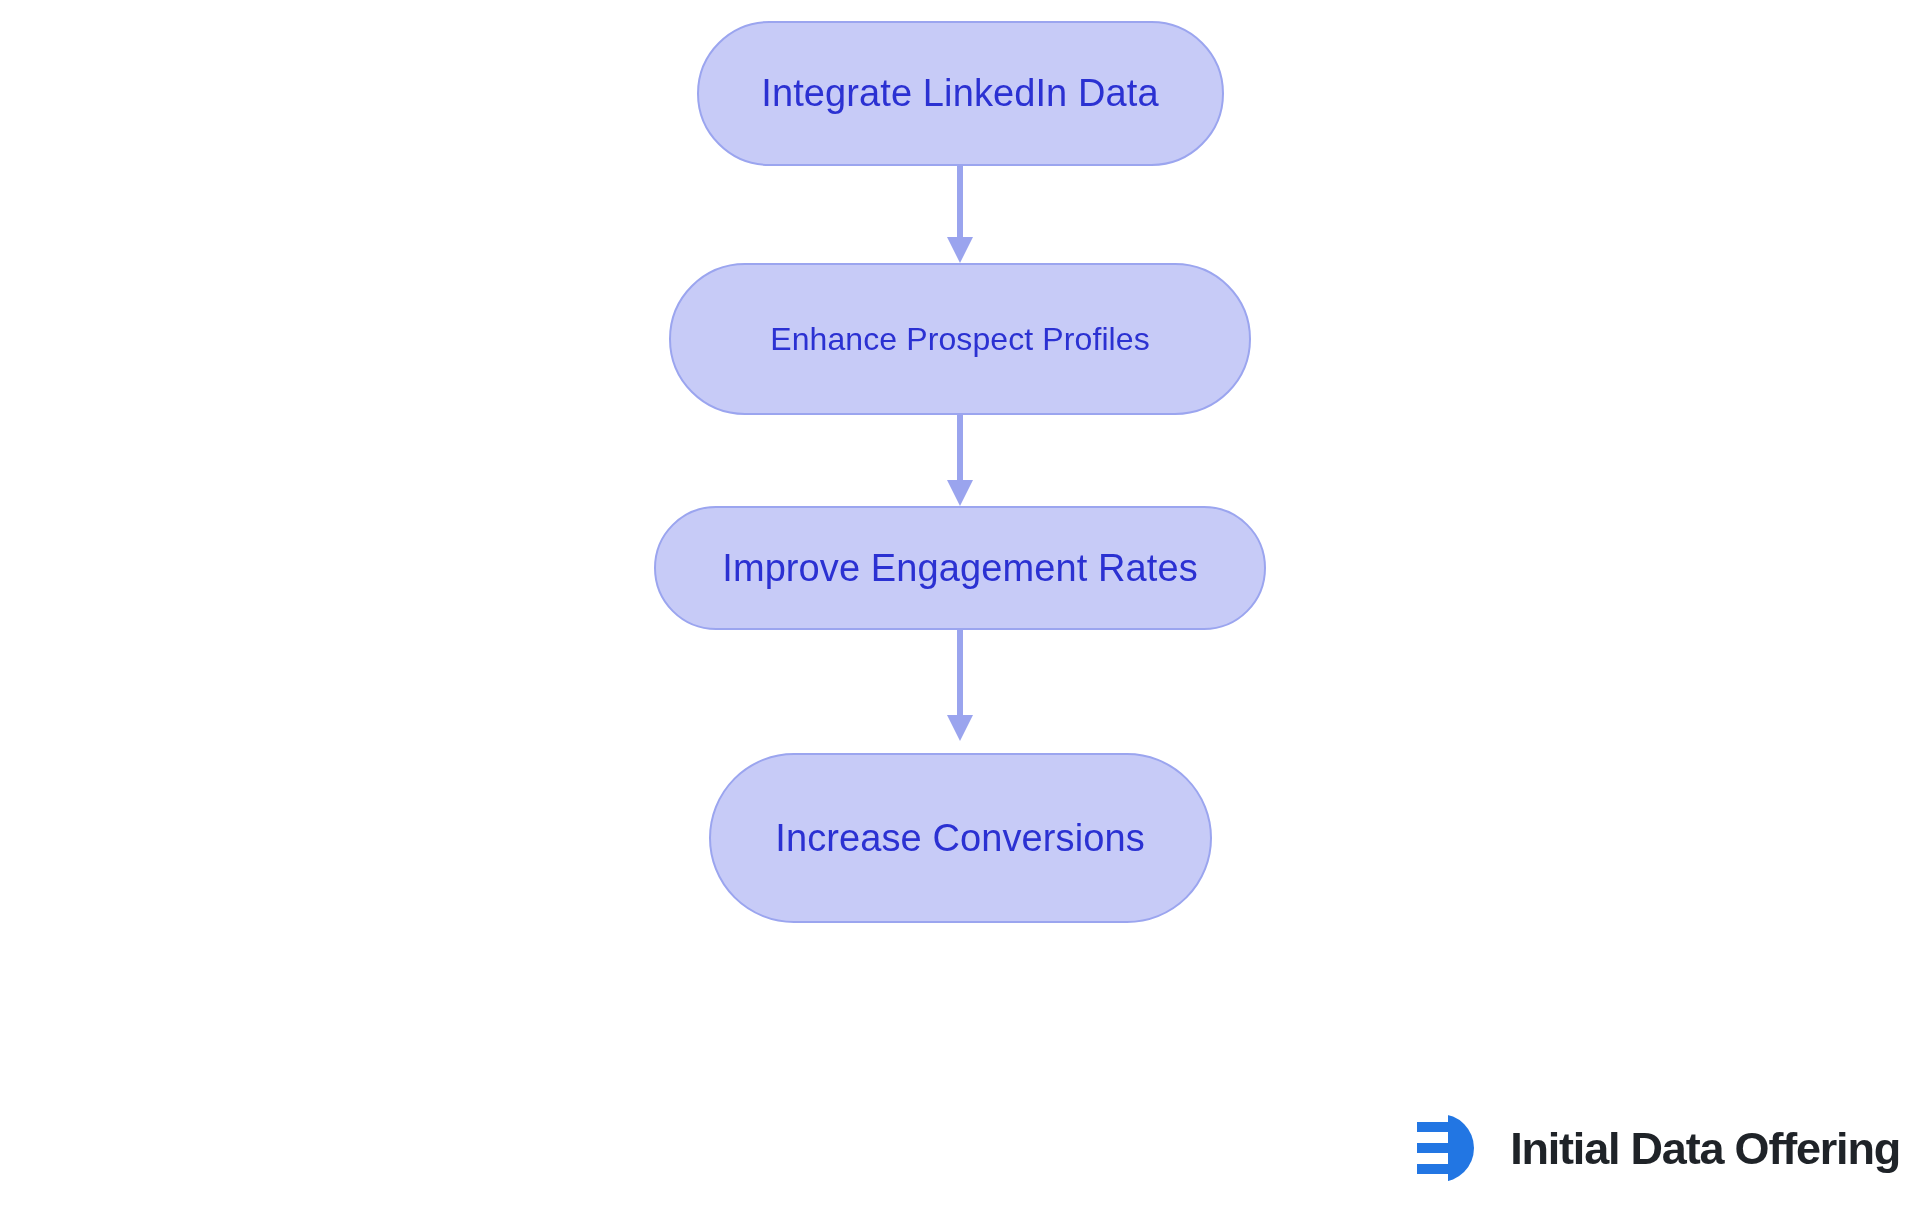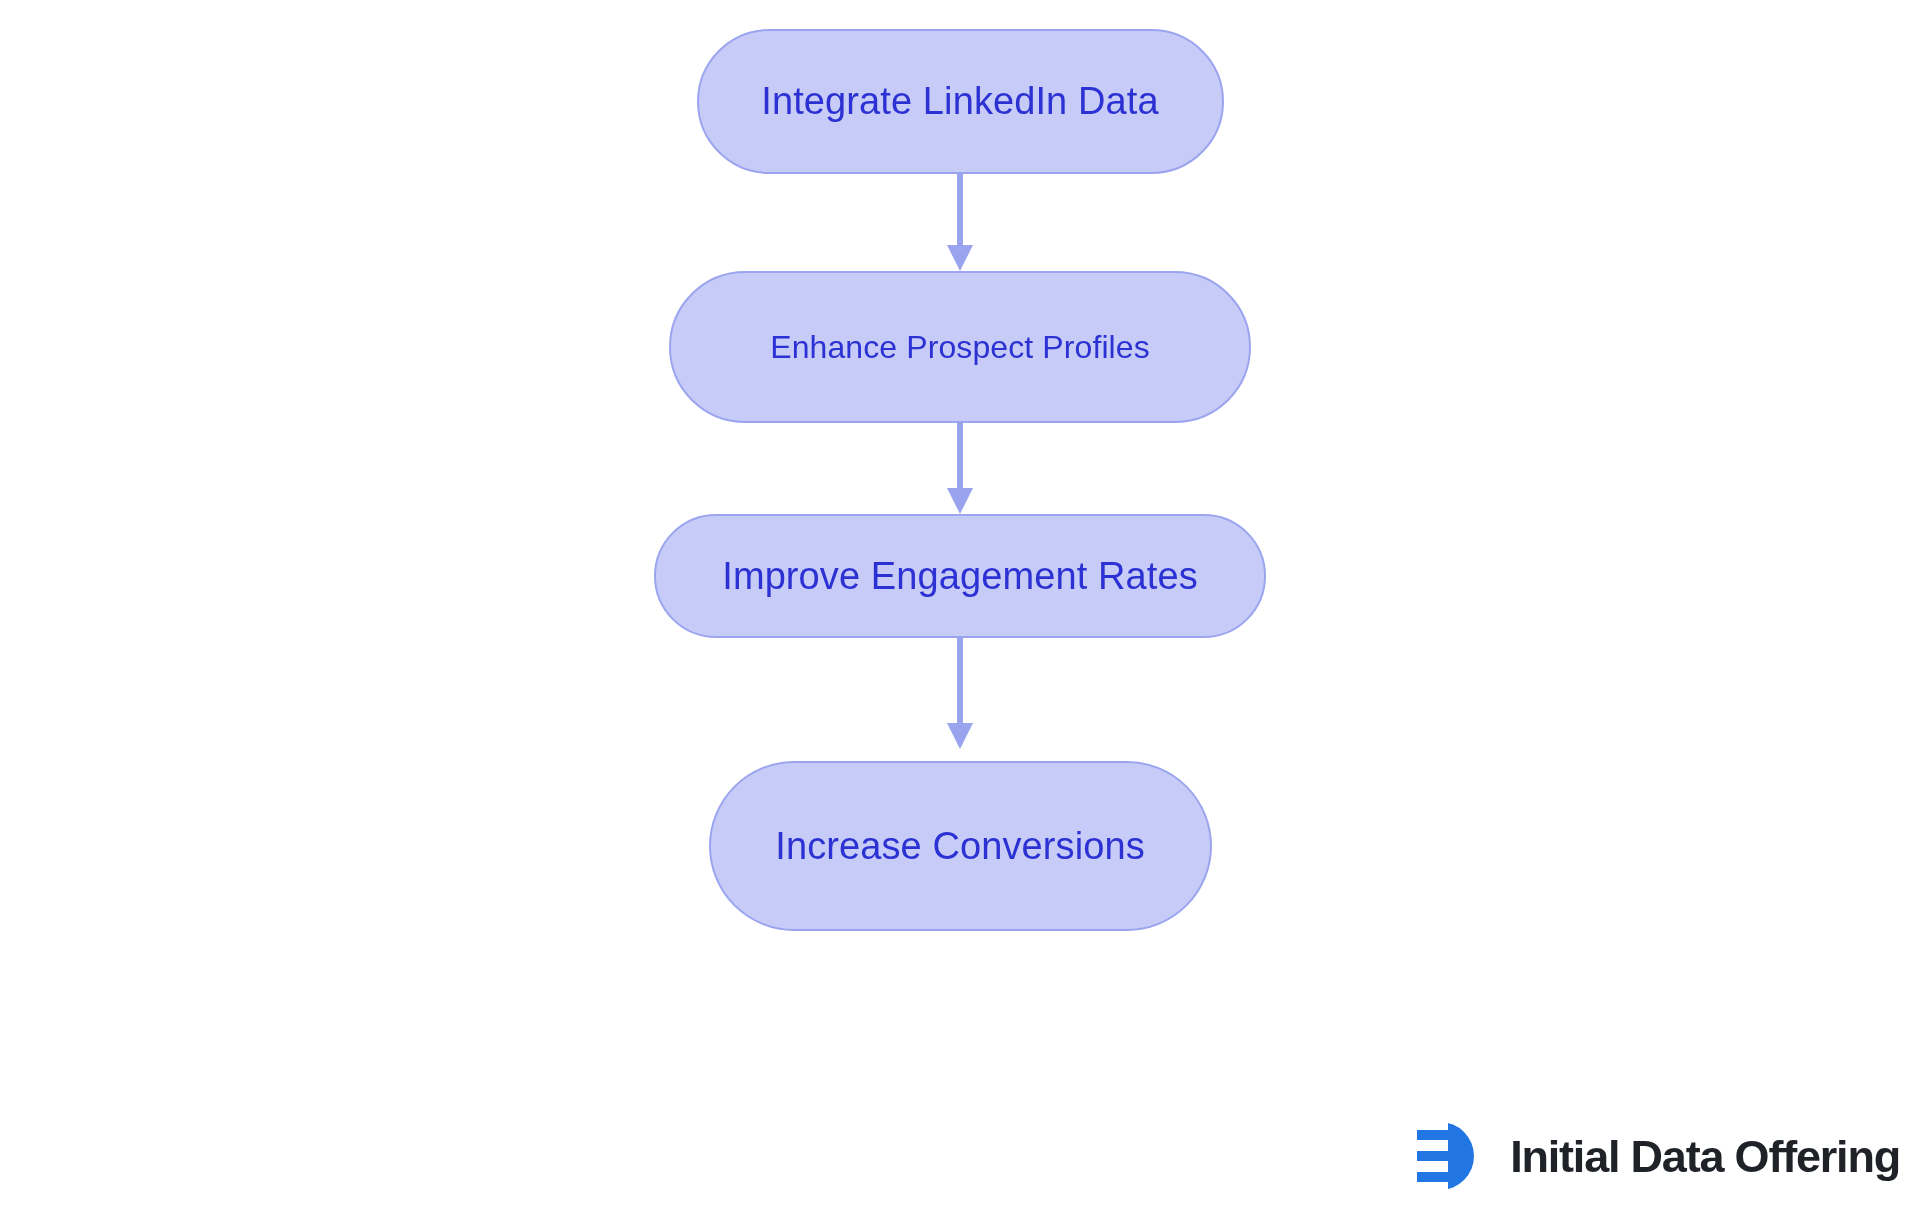--- a/index.html
+++ b/index.html
@@ -19,21 +19,21 @@
     position: relative;
     width: 1920px;
     height: 1215px;
     background: #ffffff;
   }
 
   
   .flow {
     position: absolute;
     left: 0;
-    top: 8px;
+    top: 0;
     width: 1920px;
     height: 1100px;
     display: flex;
     flex-direction: column;
     align-items: center;
   }
 
   .node {
     box-sizing: border-box;
     background: #c7cbf7;
@@ -90,21 +90,21 @@
     border-top: 26px solid #9aa4ee;
   }
   .connector-1 .head { top: 71px; }
   .connector-2 .head { top: 65px; }
   .connector-3 .head { top: 85px; }
 
   
   .logo {
     position: absolute;
     right: 20px;
-    bottom: 22px;
+    bottom: 30px;
     display: flex;
     align-items: center;
     gap: 22px;
   }
   .logo-mark {
     width: 74px;
     height: 74px;
     display: block;
     flex: 0 0 auto;
   }

